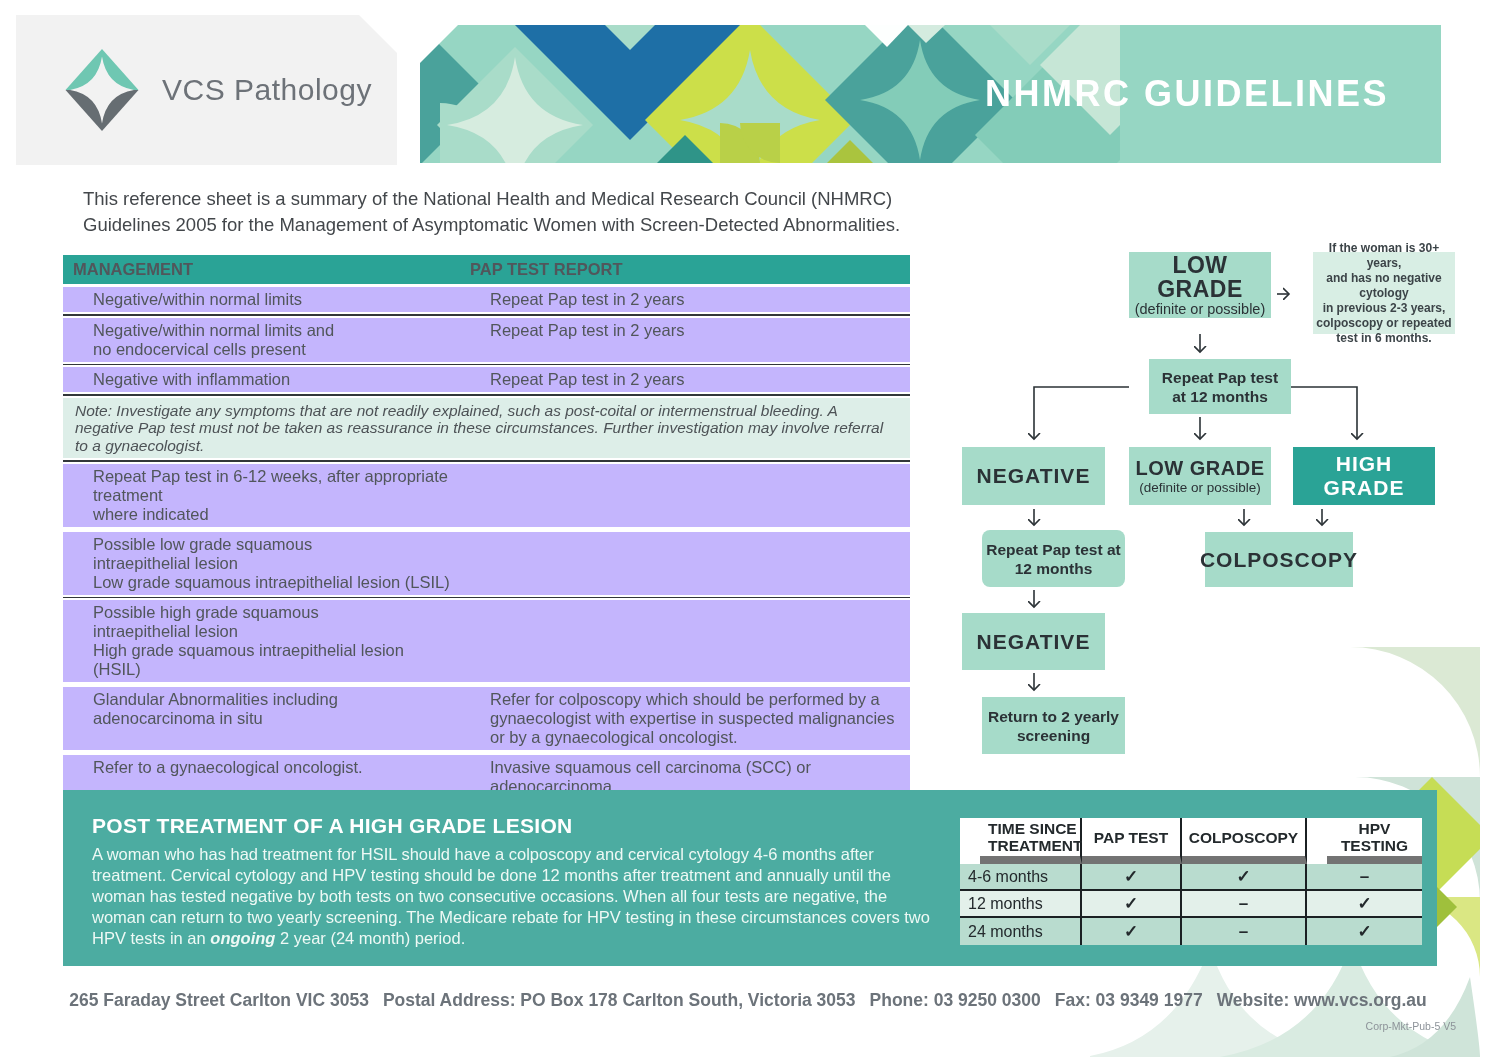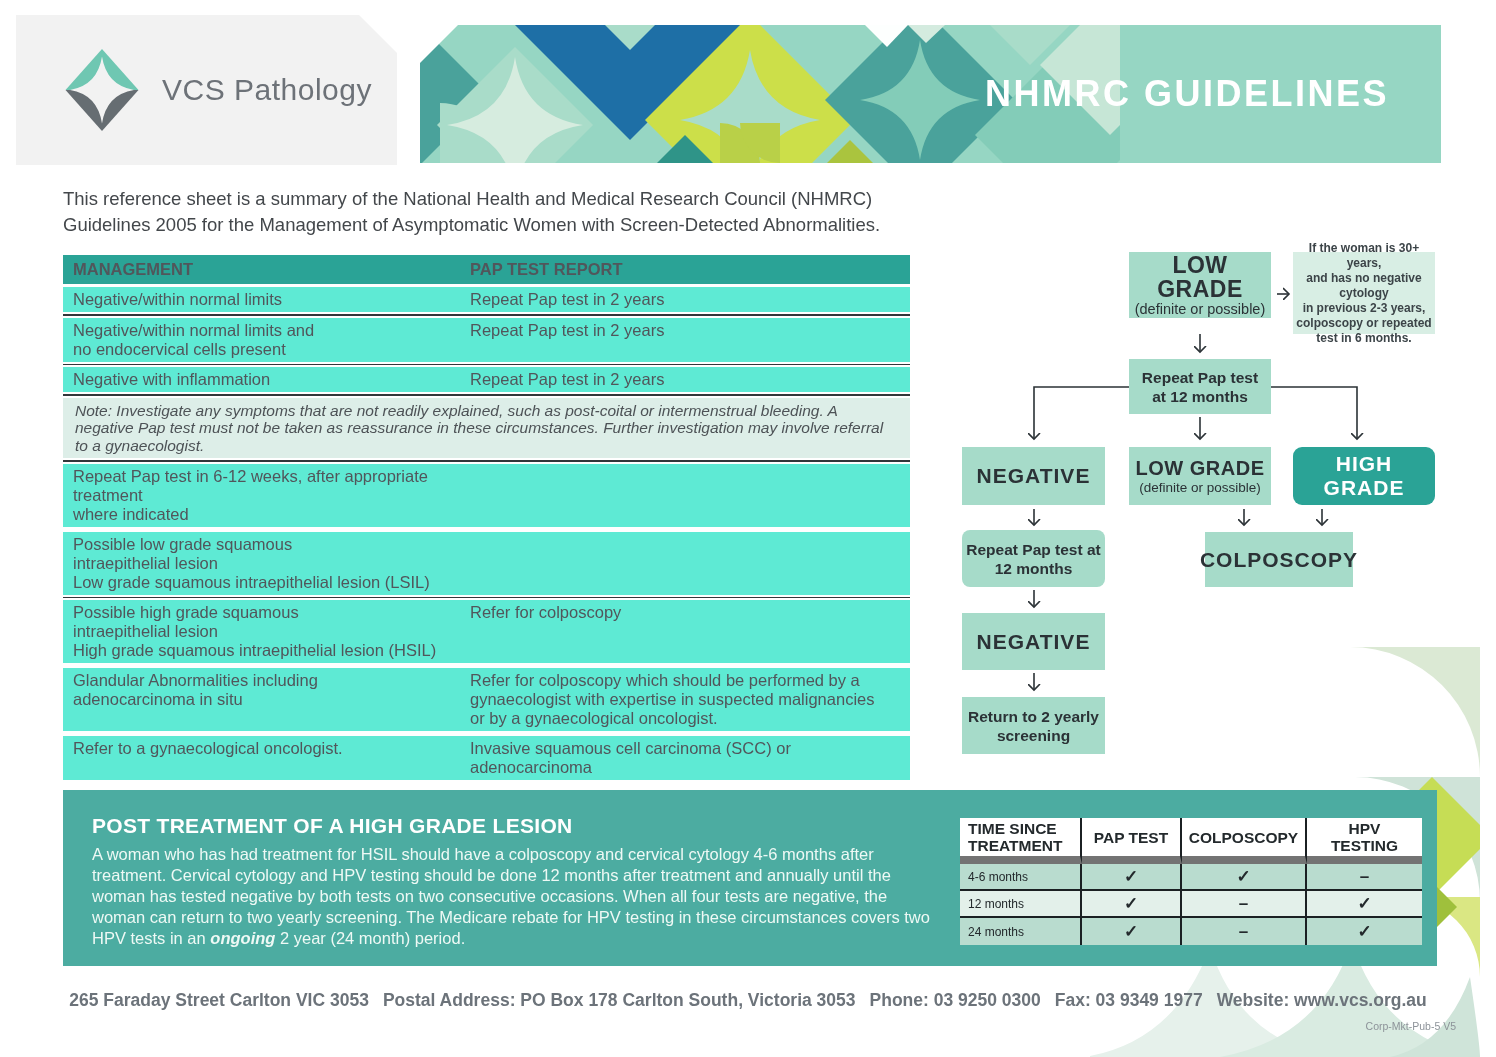--- a/index.html
+++ b/index.html
@@ -1,18 +1,18 @@
 <!DOCTYPE html>
 <html><head>
 <meta charset="utf-8">
 <style>
   html,body{margin:0;padding:0;background:#ffffff;}
   .page{position:relative;width:1480px;height:1057px;background:#ffffff;overflow:hidden;
         font-family:"Liberation Sans",sans-serif;color:#4a4f54;}
-  .pre{white-space:pre-line;}
+  .pre{white-space:pre-line;margin-left:20px;}
 
   
   .logo-box{position:absolute;left:16px;top:15px;width:381px;height:150px;background:#f2f2f2;
             clip-path:polygon(0 0,343px 0,381px 38px,381px 150px,0 150px);
             display:flex;align-items:center;z-index:2;}
   .logo-mark{margin-left:48px;width:76px;height:86px;flex:0 0 auto;}
   .brand{margin-left:22px;font-size:30px;color:#6d7278;letter-spacing:.5px;}
   .band{position:absolute;left:420px;top:25px;width:1021px;height:138px;background:#96d6c3;z-index:1;}
   .band-pattern{position:absolute;left:0;top:0;width:700px;height:138px;}
   .band-title{position:absolute;right:52px;top:0;height:138px;display:flex;align-items:center;
@@ -20,21 +20,21 @@
 
   
   .intro{position:absolute;left:63px;top:186px;font-size:18.5px;line-height:25.5px;color:#43474b;}
 
   
   .pap-table{position:absolute;left:63px;top:255px;width:847px;}
   .pap-grid{display:grid;grid-template-columns:397px 1fr;}
   .pap-head{background:#2aa396;color:#ffffff;font-weight:bold;font-size:17px;}
   .pap-head .cell{padding:5px 10px;}
   .cell{padding:3px 10px;font-size:16.5px;line-height:19px;color:#51565b;}
-  .pap-row{background:#5eead4;}
+  .pap-row{background:#c4b5fd;}
   .pap-note{background:#ddeee8;padding:4px 12px;font-size:15.5px;line-height:17.5px;
             font-style:italic;color:#4d5256;}
   .sep{height:1.5px;background:#32373a;margin:2px 0;}
   .gap{height:5px;}
   .gap-sm{height:3px;}
 
   
   .flow-box{position:absolute;display:flex;flex-direction:column;align-items:center;
             justify-content:center;text-align:center;background:#a6dbc9;color:#2b3236;}
   .fb-title{font-size:23px;font-weight:bold;letter-spacing:.5px;line-height:24px;}
@@ -45,21 +45,21 @@
   .fb-dark{background:#2aa396;color:#ffffff;}
   .flow-arrows{position:absolute;left:0;top:0;width:1496px;height:1057px;pointer-events:none;}
 
   
   .post-panel{position:absolute;left:63px;top:790px;width:1374px;height:176px;background:#4caca1;z-index:1;}
   .post-title{position:absolute;left:29px;top:24px;font-size:21px;font-weight:bold;color:#ffffff;letter-spacing:.3px;}
   .post-body{position:absolute;left:29px;top:54px;width:845px;font-size:16.5px;line-height:21px;color:#eef9f5;}
   .post-body .em{font-weight:bold;font-style:italic;}
   .post-table{position:absolute;left:897px;top:28px;width:462px;background:#ffffff;
               display:grid;grid-template-columns:122px 100px 125px 115px;grid-auto-rows:auto;}
-  .pt-cell{display:flex;align-items:center;font-size:12px;color:#23292c;padding:2px 8px;min-height:27px;box-sizing:border-box;}
+  .pt-cell{display:flex;align-items:center;font-size:16px;color:#23292c;padding:2px 8px;min-height:27px;box-sizing:border-box;}
   .pt-h{background:#ffffff;font-weight:bold;font-size:15.5px;line-height:17px;min-height:46px;border-bottom:8px solid #737373;}
   .pt-c{justify-content:center;text-align:center;}
   .pt-l{justify-content:flex-start;}
   .pt-vb{border-right:2px solid #1b2023;}
   .pt-hb{border-bottom:2px solid #1b2023;}
   .pt-r0{background:#b9dccf;}
   .pt-r1{background:#e3f0ea;}
   .pt-mark{font-size:17px;font-weight:bold;}
 
   
@@ -146,21 +146,20 @@
     <div class="pap-grid pap-row">
       <div class="cell pre">Possible low grade squamous
 intraepithelial lesion
 Low grade squamous intraepithelial lesion (LSIL)</div>
     </div>
     <div class="sep"></div>
     <div class="pap-grid pap-row">
       <div class="cell pre">Possible high grade squamous
 intraepithelial lesion
 High grade squamous intraepithelial lesion (HSIL)</div>
-      <div class="cell pre">Refer for colposcopy</div>
     </div>
     <div class="gap"></div>
     <div class="pap-grid pap-row">
       <div class="cell pre">Glandular Abnormalities including
 adenocarcinoma in situ</div>
       <div class="cell pre">Refer for colposcopy which should be performed by a
 gynaecologist with expertise in suspected malignancies
 or by a gynaecological oncologist.</div>
     </div>
     <div class="gap"></div>
@@ -200,21 +199,21 @@
 in previous 2-3 years,
 colposcopy or repeated
 test in 6 months.</div>
   <div class="flow-box fb-small pre" style="left:1129px;top:359px;width:142px;height:55px;">Repeat Pap test
 at 12 months</div>
   <div class="flow-box fb-big" style="left:962px;top:447px;width:143px;height:58px;">NEGATIVE</div>
   <div class="flow-box" style="left:1129px;top:447px;width:142px;height:58px;">
     <div class="fb-title" style="font-size:20px;">LOW GRADE</div>
     <div class="fb-sub" style="font-size:13.5px;">(definite or possible)</div>
   </div>
-  <div class="flow-box fb-big fb-dark" style="left:1293px;top:447px;width:142px;height:58px;border-radius:9px;">HIGH GRADE</div>
+  <div class="flow-box fb-big fb-dark" style="left:1293px;top:447px;width:142px;height:58px;">HIGH GRADE</div>
   <div class="flow-box fb-small pre" style="left:962px;top:530px;width:143px;height:57px;border-radius:8px;">Repeat Pap test at
 12 months</div>
   <div class="flow-box fb-big" style="left:1205px;top:532px;width:148px;height:55px;">COLPOSCOPY</div>
   <div class="flow-box fb-big" style="left:962px;top:613px;width:143px;height:57px;">NEGATIVE</div>
   <div class="flow-box fb-small pre" style="left:962px;top:697px;width:143px;height:57px;">Return to 2 yearly
 screening</div>
 
   <svg class="corner-deco" viewBox="0 0 390 410">
     <path d="M390,0 L390,130 A130,130 0 0 0 260,0 Z" fill="#dbe9d4"></path>
     <path d="M390,130 L390,255 A125,125 0 0 0 265,130 Z" fill="#cfe3d8"></path>

